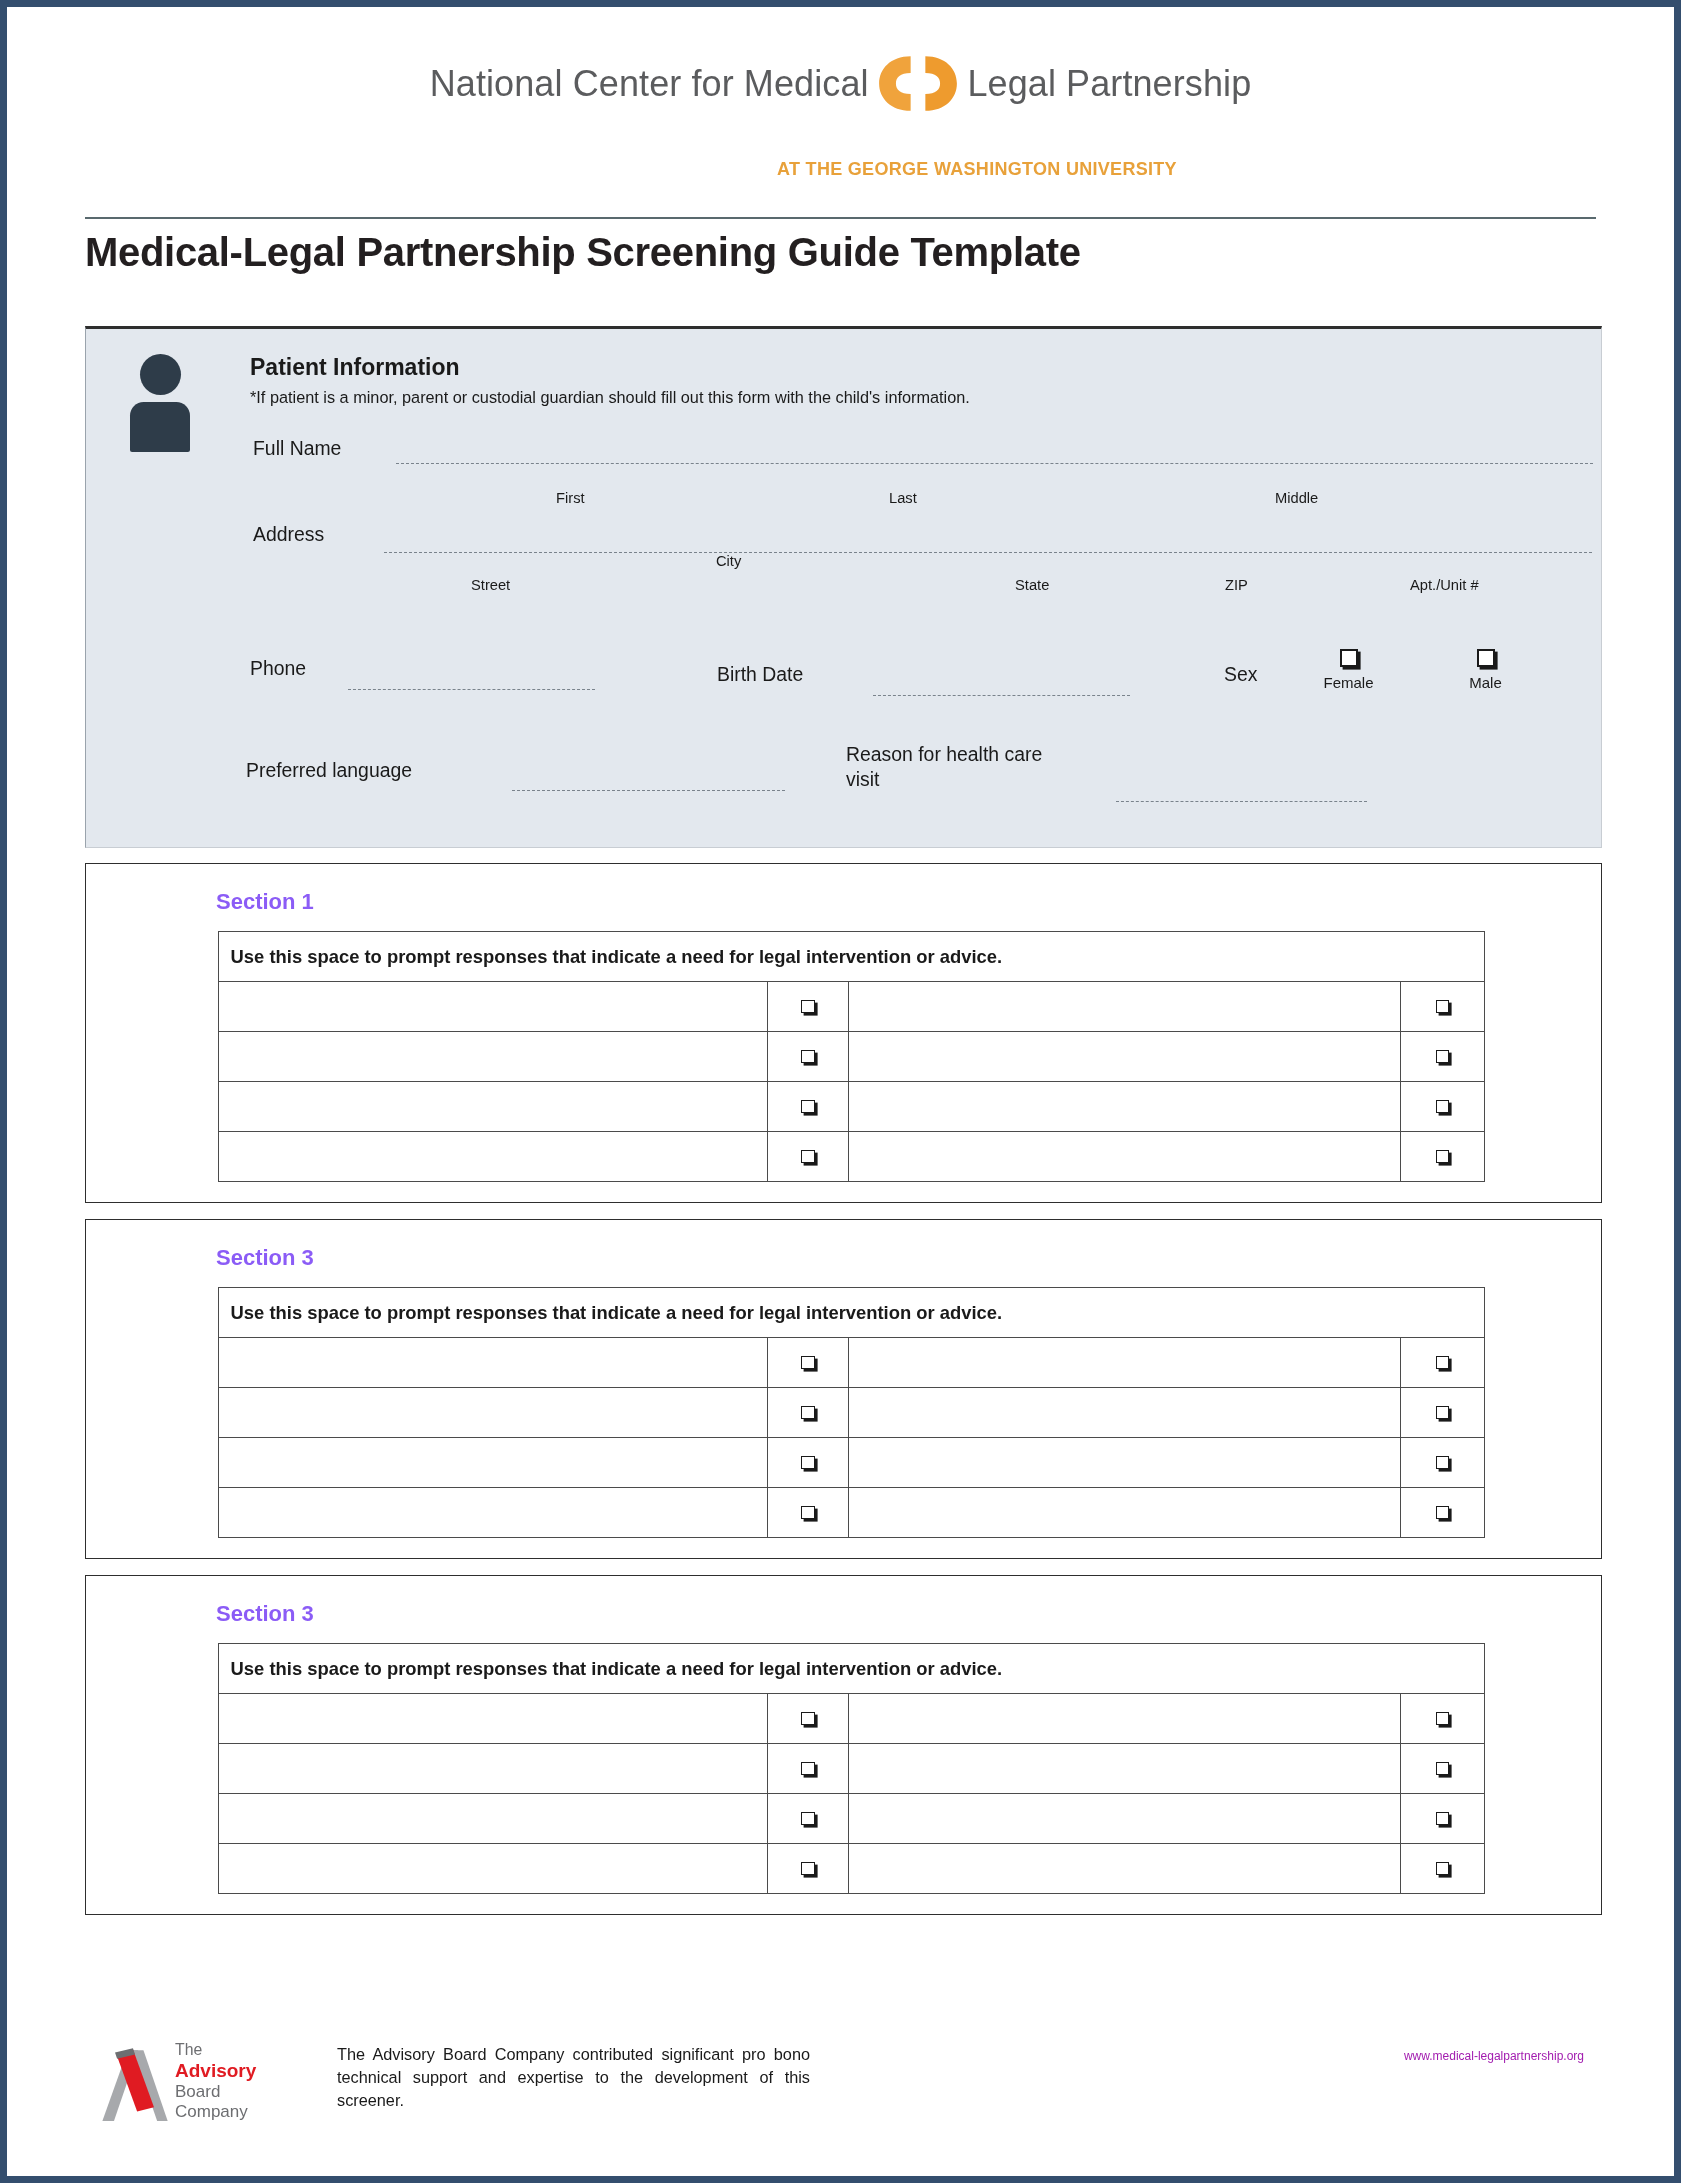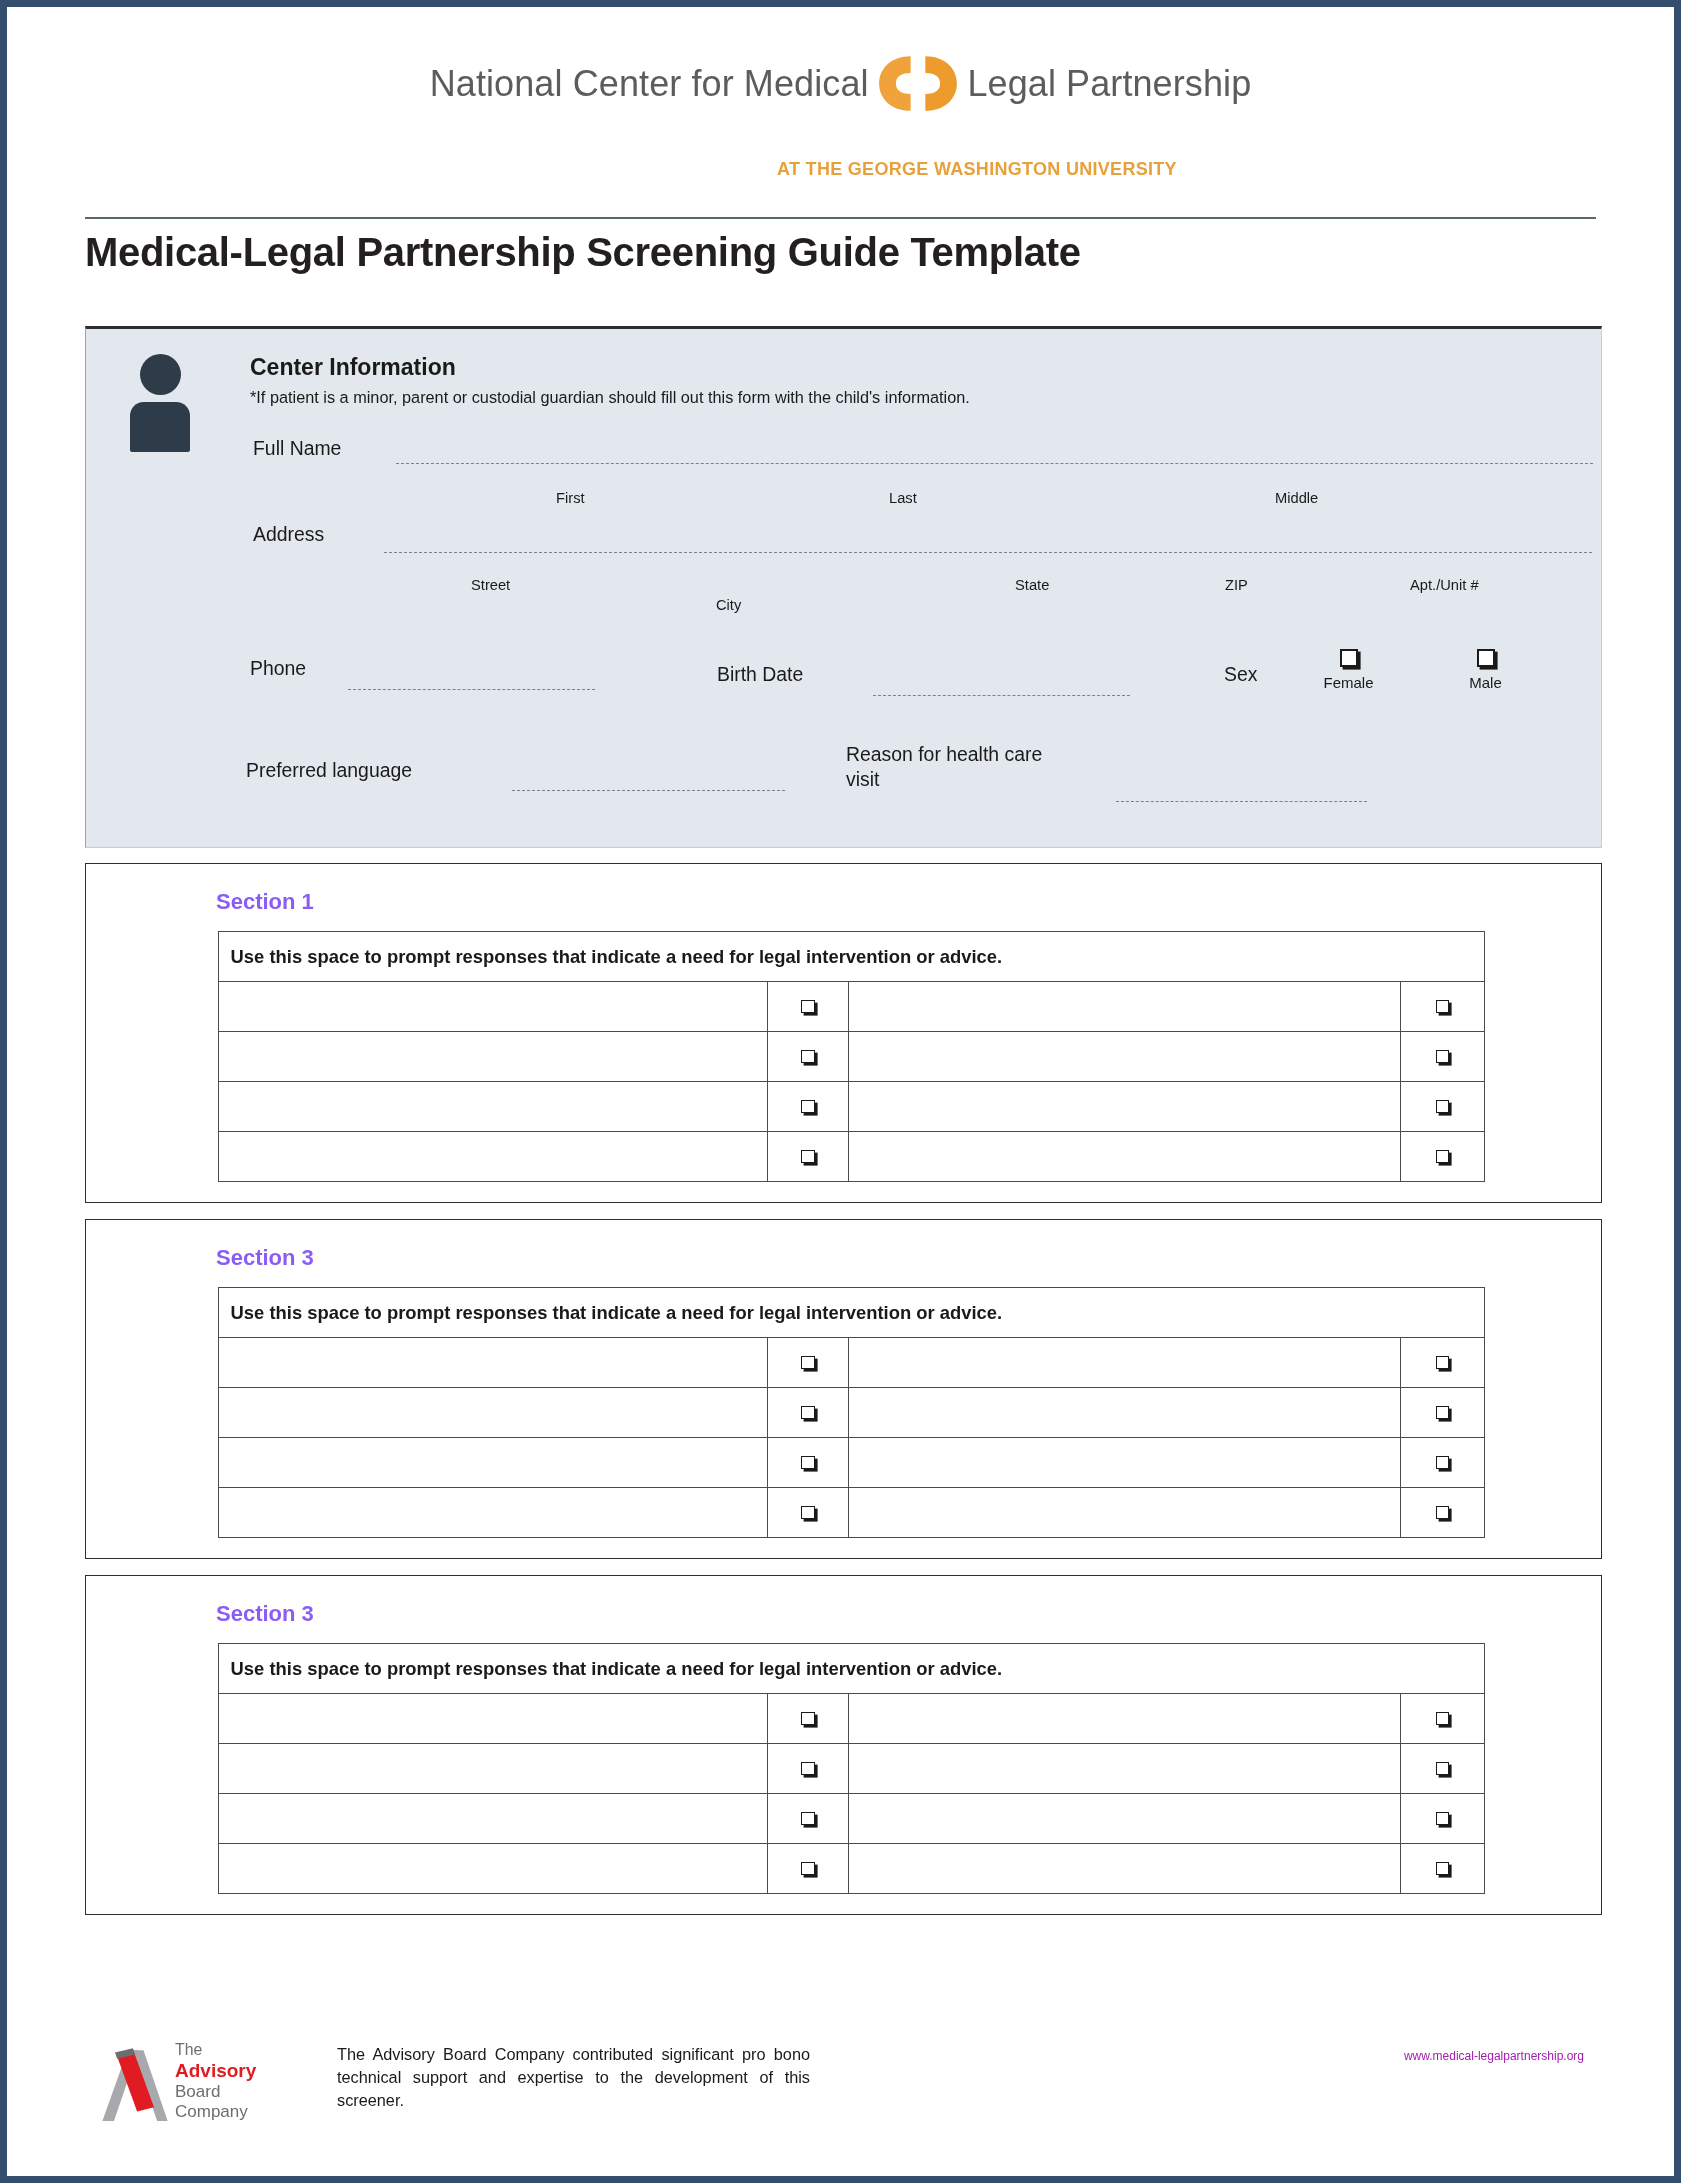--- a/index.html
+++ b/index.html
@@ -169,21 +169,21 @@
   #lbl-fullname { left: 246px; top: 430px; }
   #line-fullname { left: 389px; top: 456px; width: 1197px; }
   #sub-first  { left: 549px; top: 483px; }
   #sub-last   { left: 882px; top: 483px; }
   #sub-middle { left: 1268px; top: 483px; }
 
   
   #lbl-address { left: 246px; top: 516px; }
   #line-address { left: 377px; top: 545px; width: 1208px; }
   #sub-street   { left: 464px; top: 570px; }
-  #sub-city     { left: 709px; top: 590px; }
+  #sub-city     { left: 709px; top: 546px; }
   #sub-state    { left: 1008px; top: 570px; }
   #sub-zip      { left: 1218px; top: 570px; }
   #sub-apt      { left: 1403px; top: 570px; }
 
   
   #lbl-phone    { left: 243px; top: 650px; }
   #line-phone   { left: 341px; top: 682px; width: 247px; }
   #lbl-birth    { left: 710px; top: 656px; }
   #line-birth   { left: 866px; top: 688px; width: 257px; }
   #lbl-sex      { left: 1217px; top: 656px; }
@@ -344,21 +344,21 @@
 
   <h1 id="doc-title">Medical-Legal Partnership Screening Guide Template</h1>
 
   <div id="patient-panel">
 
     <div class="person-icon">
       <div class="head"></div>
       <div class="body"></div>
     </div>
 
-    <div class="panel-title">Center Information</div>
+    <div class="panel-title">Patient Information</div>
     <div class="panel-note">*If patient is a minor, parent or custodial guardian should fill out this form with the child's information.</div>
   </div>
 
   <div class="fld-label" id="lbl-fullname">Full Name</div>
   <div class="dash-line" id="line-fullname"></div>
   <div class="fld-sublabel" id="sub-first">First</div>
   <div class="fld-sublabel" id="sub-last">Last</div>
   <div class="fld-sublabel" id="sub-middle">Middle</div>
 
   <div class="fld-label" id="lbl-address">Address</div>

